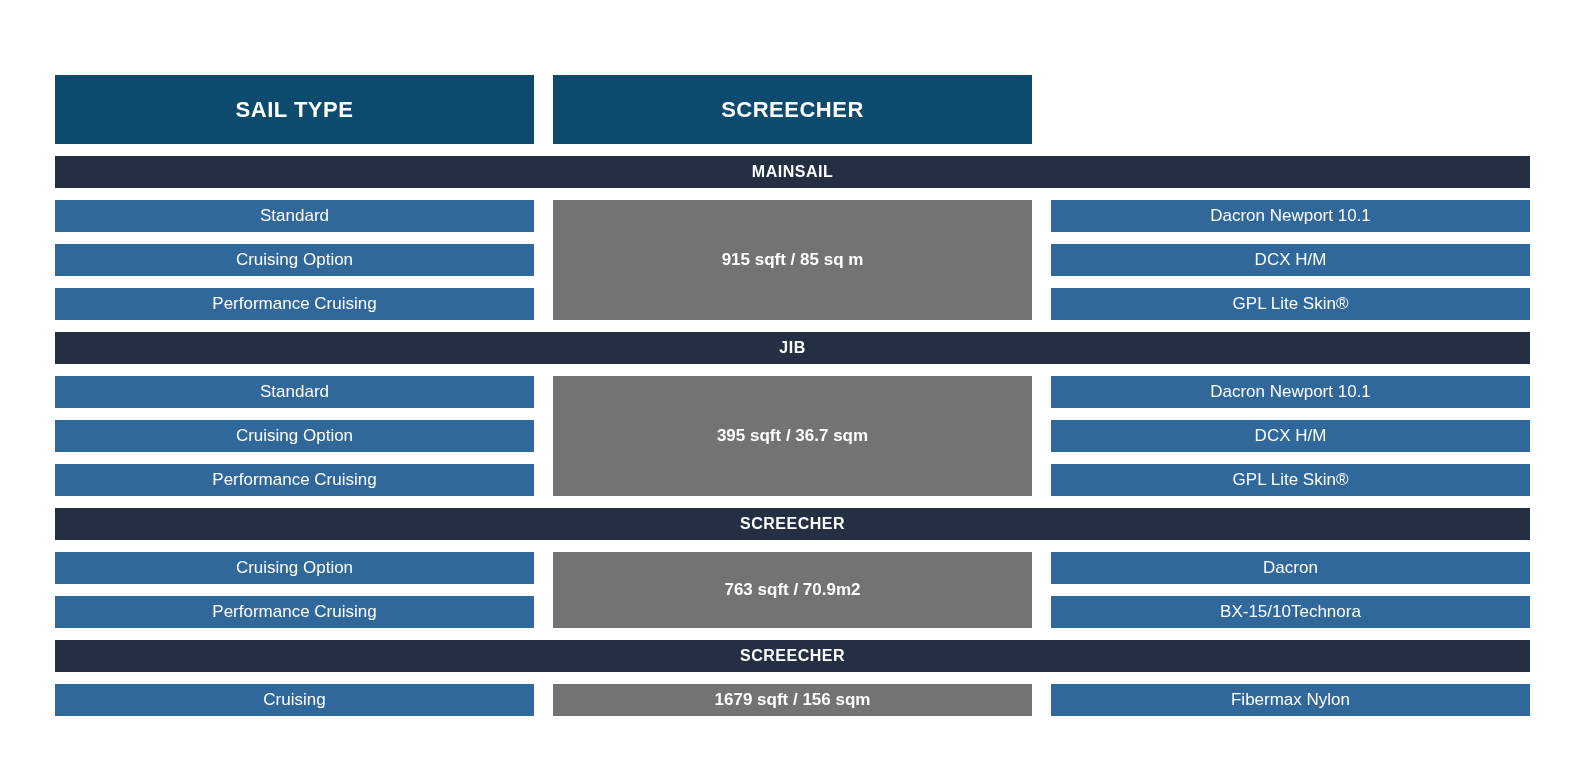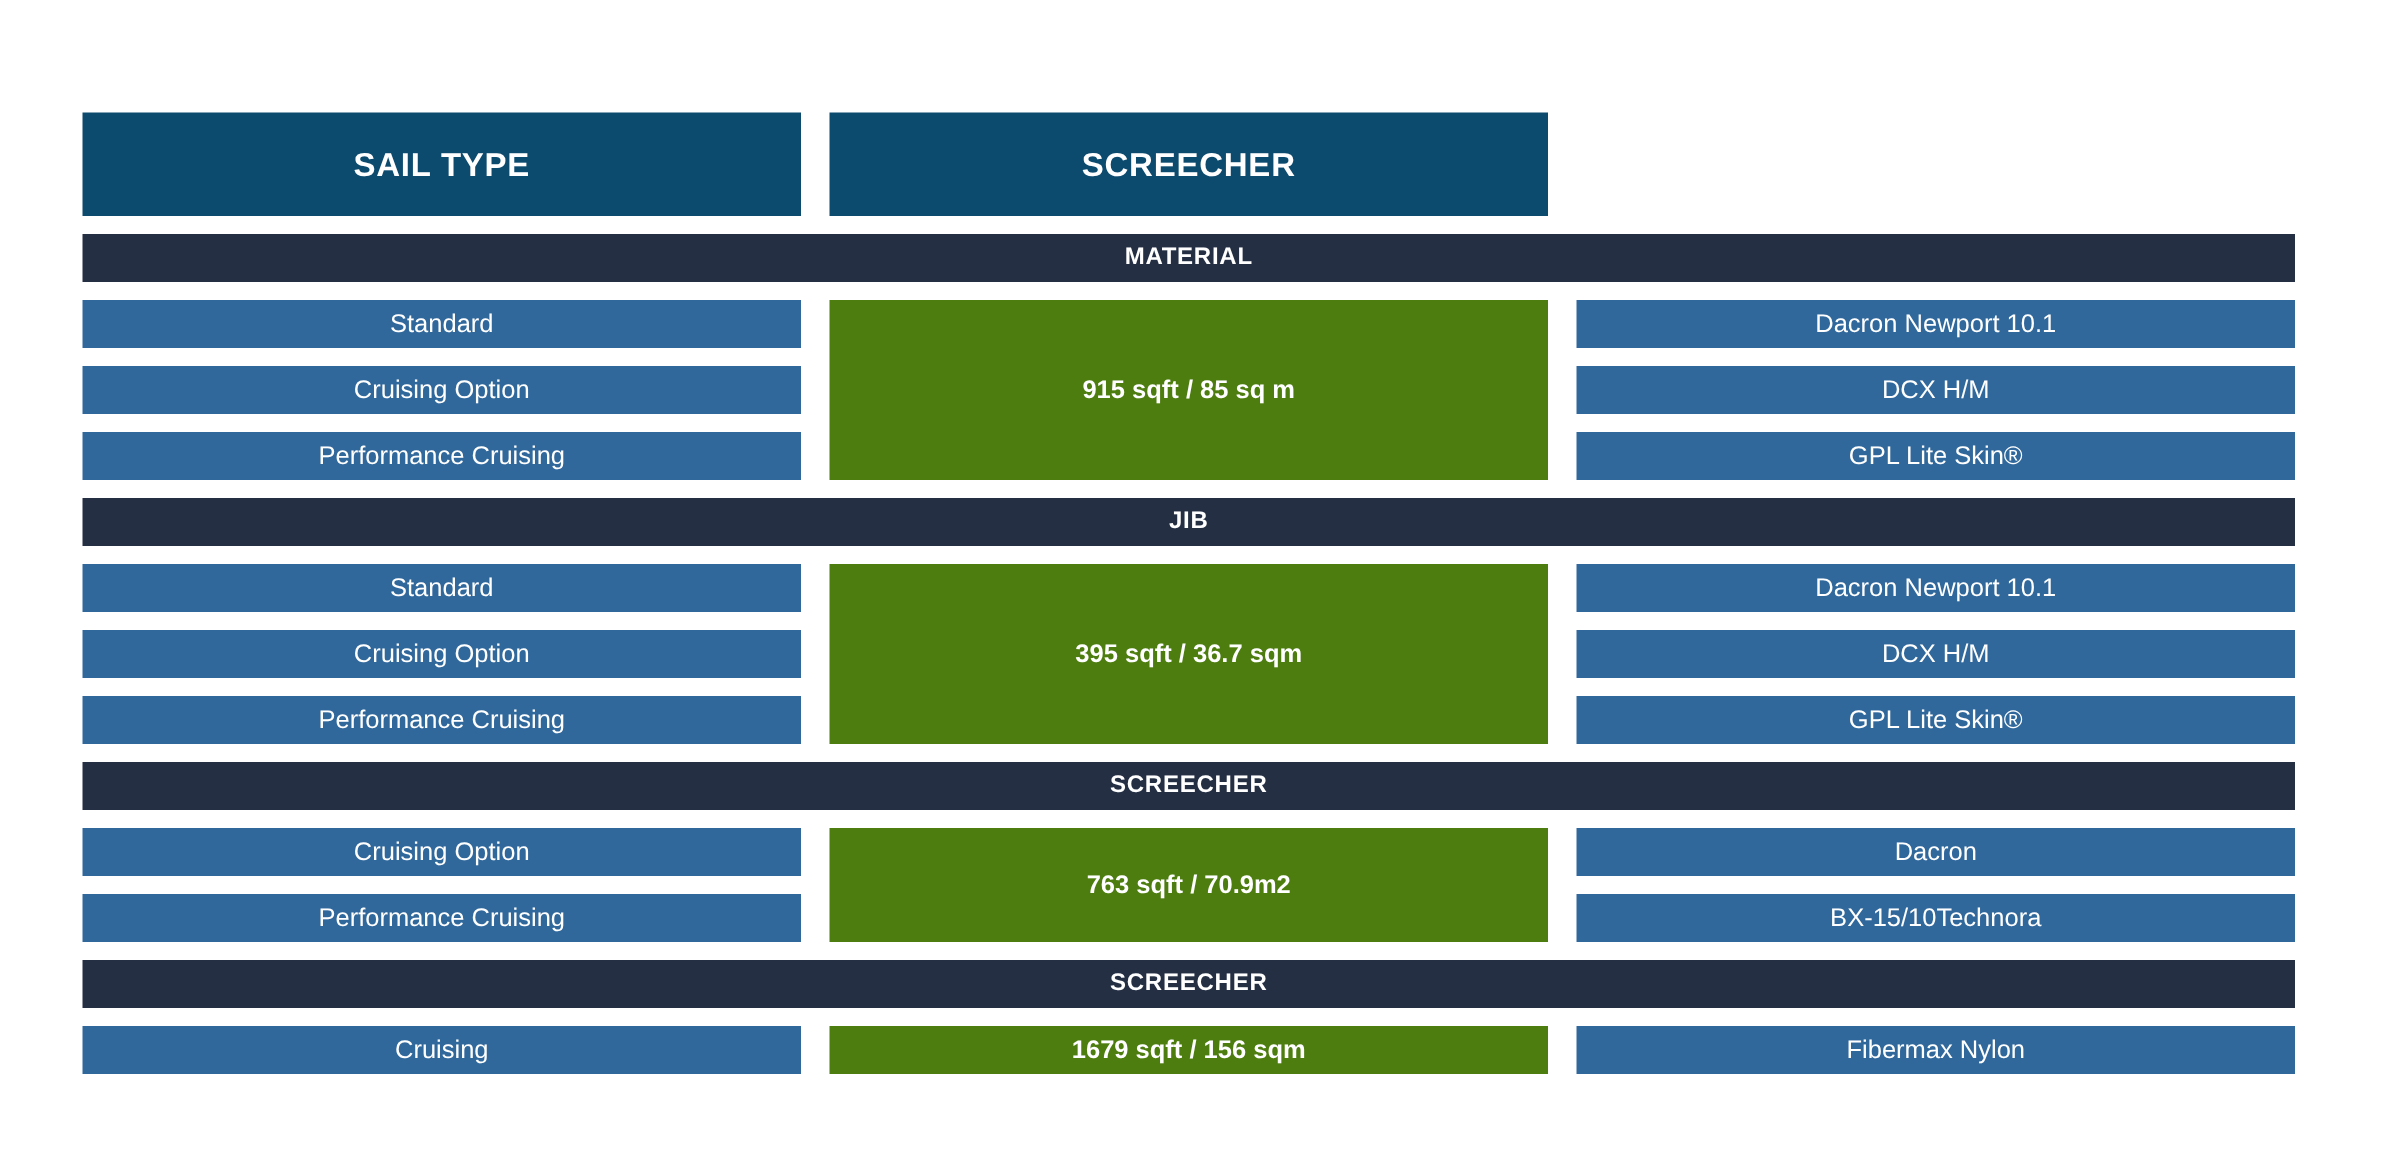--- a/index.html
+++ b/index.html
@@ -60,41 +60,41 @@
   .cell {
     background: #30689c;
     height: 32px;
     display: flex;
     align-items: center;
     justify-content: center;
     color: #ffffff;
     font-size: 17px;
   }
   .area-cell {
-    background: #4d7c0f;
+    background: #737373;
     display: flex;
     align-items: center;
     justify-content: center;
     color: #ffffff;
     font-size: 17px;
     font-weight: bold;
     text-align: center;
   }
 </style>
 </head>
 <body>
 
 <div class="spec-table">
 
   <div class="header-row">
     <div class="header-cell">SAIL TYPE</div>
     <div class="header-cell">SCREECHER</div>
   </div>
 
-  <div class="band">MATERIAL</div>
+  <div class="band">MAINSAIL</div>
   <div class="section-body">
     <div class="col">
       <div class="cell">Standard</div>
       <div class="cell">Cruising Option</div>
       <div class="cell">Performance Cruising</div>
     </div>
     <div class="area-cell">915 sqft / 85 sq m</div>
     <div class="col">
       <div class="cell">Dacron Newport 10.1</div>
       <div class="cell">DCX H/M</div>

